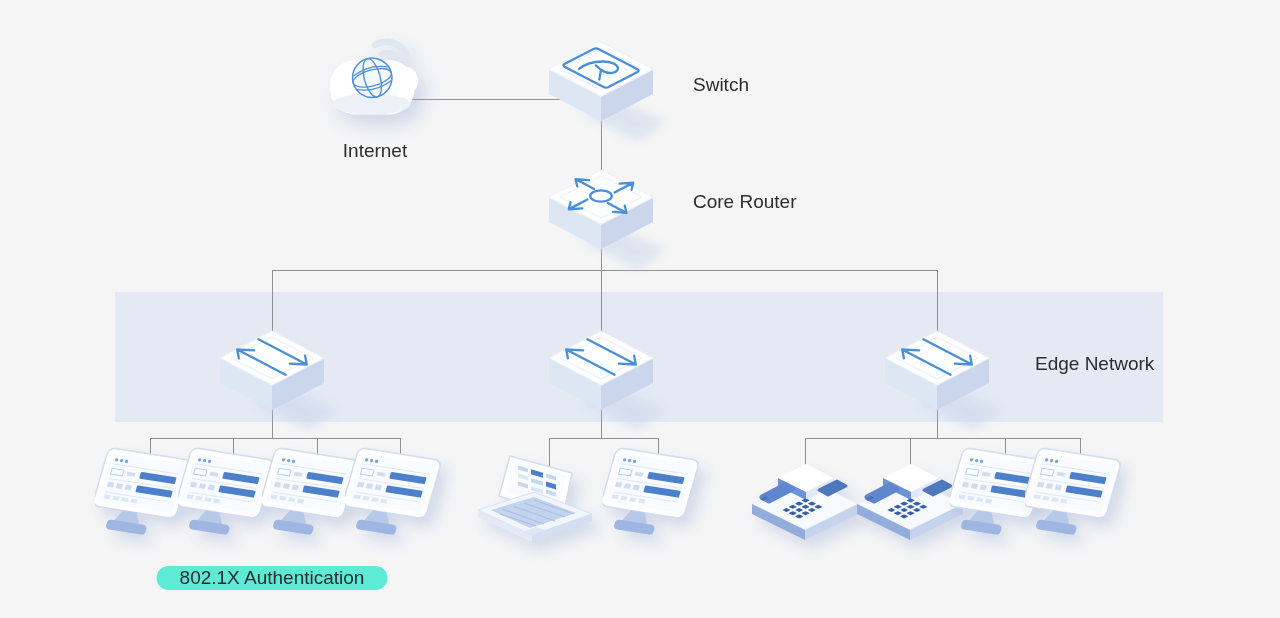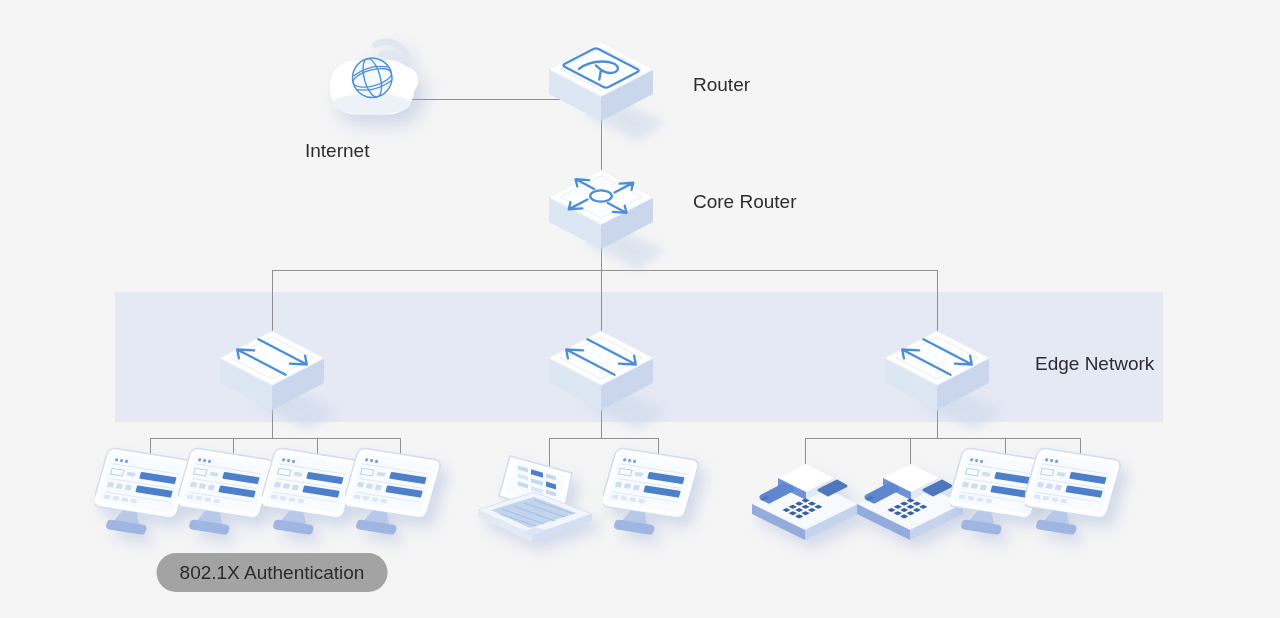--- a/index.html
+++ b/index.html
@@ -4,22 +4,22 @@
 <style>
   html,body{margin:0;padding:0;}
   body{font-family:"Liberation Sans","DejaVu Sans",sans-serif;background:#ffffff;}
   .stage{position:relative;width:1280px;height:618px;background:#f5f5f6;overflow:hidden;}
   .band{position:absolute;left:115px;top:292px;width:1048px;height:130px;background:#e4e9f4;}
   .line{position:absolute;background:#909090;}
   .node{position:absolute;line-height:0;}
   .dev{filter:drop-shadow(7px 9px 7px rgba(150,170,210,0.35));}
   .cloudshadow{filter:drop-shadow(8px 10px 9px rgba(150,170,210,0.40));}
   .label{position:absolute;font-size:19px;color:#2d2d30;white-space:nowrap;line-height:22px;}
-  .label.center{text-align:left;}
-  .badge{position:absolute;top:553px;height:39px;border-radius:20px;background:#a3a3a3;
+  .label.center{text-align:center;}
+  .badge{position:absolute;top:566px;height:24px;border-radius:20px;background:#5eead4;
          display:flex;align-items:center;justify-content:center;font-size:19px;color:#2b2b2e;
          padding:0 23px;white-space:nowrap;transform:translateX(-50%);}
   .g-stroke{fill:none;stroke:#4b8ed8;stroke-width:2.3;vector-effect:non-scaling-stroke;
             stroke-linecap:round;stroke-linejoin:round;}
 </style>
 </head>
 <body>
 
 <div class="stage">
 
@@ -167,21 +167,21 @@
 
   <div class="node" style="left:526px;top:24px">
     <svg width="150" height="125" viewBox="0 0 150 125">
       <use href="#box-faces"></use>
       <g transform="translate(75,44) scale(2.4,1.25) rotate(45)">
         <rect class="g-stroke" x="-13" y="-10" width="26" height="20" rx="1.5"></rect>
         <path class="g-stroke" d="M -6,7 C -8,-3 0,-9 5,-5 C 8,-2 6,2 1,1 L -3,0 M 1,1 L 6,7"></path>
       </g>
     </svg>
   </div>
-  <div class="label" style="left:693px;top:74px">Router</div>
+  <div class="label" style="left:693px;top:74px">Switch</div>
 
   <div class="node" style="left:526px;top:152px">
     <svg width="150" height="125" viewBox="0 0 150 125">
       <use href="#box-faces"></use>
       <g transform="translate(75,44) scale(2.4,1.25) rotate(45)">
         <circle class="g-stroke" cx="0" cy="0" r="4.5"></circle>
         <path class="g-stroke" d="M 2,-6 L 2,-16 M -1.5,-12.5 L 2,-17 L 5.5,-12.5"></path>
         <path class="g-stroke" d="M -2,6 L -2,16 M -5.5,12.5 L -2,17 L 1.5,12.5"></path>
         <path class="g-stroke" d="M 6,2 L 16,2 M 12.5,-1.5 L 17,2 L 12.5,5.5"></path>
         <path class="g-stroke" d="M -6,-2 L -16,-2 M -12.5,-5.5 L -17,-2 L -12.5,1.5"></path>

